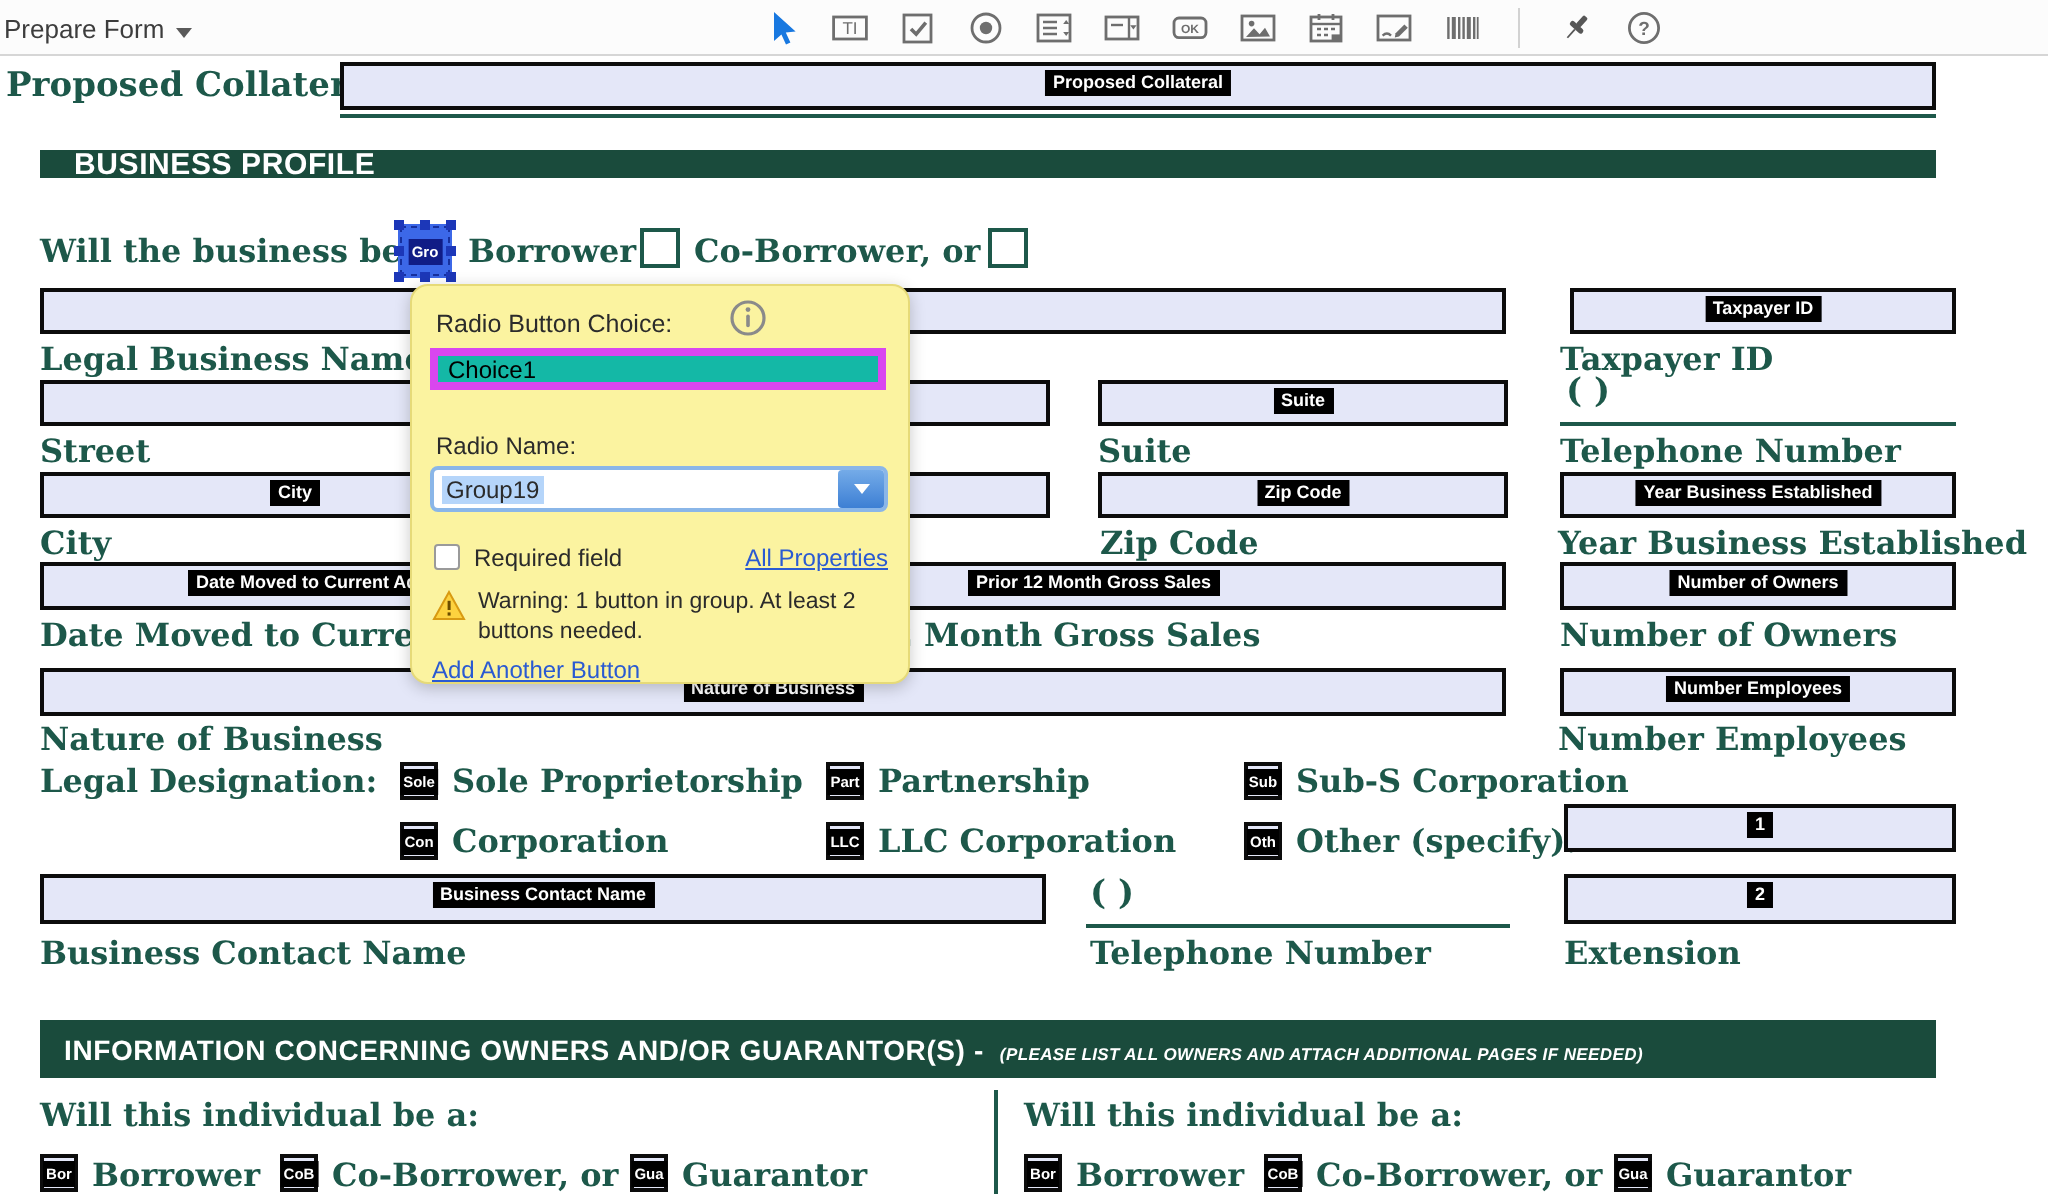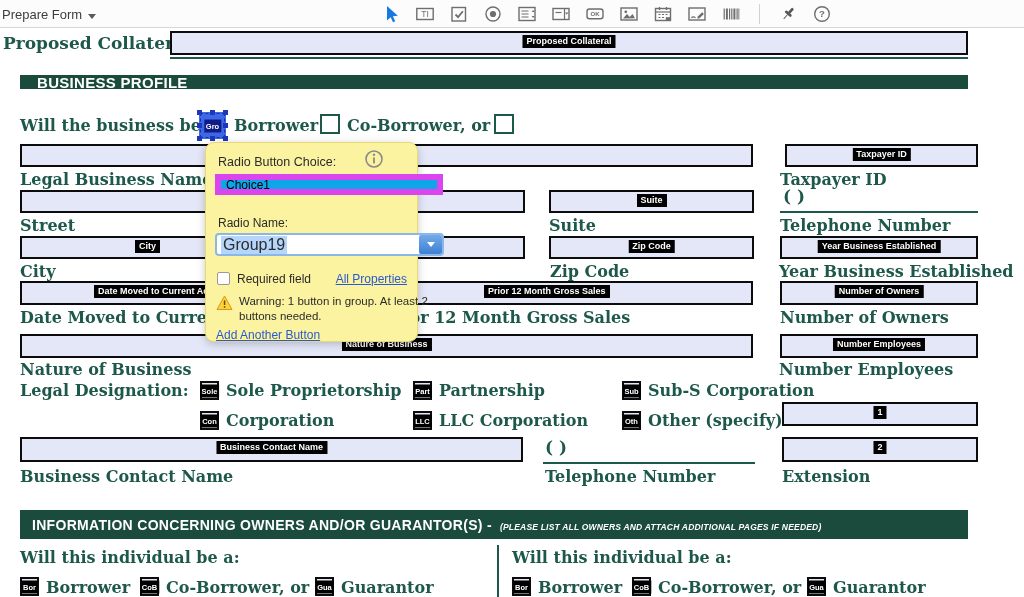--- a/index.html
+++ b/index.html
@@ -34,30 +34,30 @@
   .cbtag .tag { top:50%; left:50%; transform:translate(-50%,-50%); font-size:7.5px; padding:1px 2px; }
   .cbempty { position:absolute; width:20px; height:20px; background:#fff; border:2px solid #1d584a; }
 
   
   .radiosel { position:absolute; left:199px; top:112px; width:27px; height:27px; background:#3c68e8; }
   .radiosel .dash { position:absolute; inset:1px; border:1px dashed #16309e; }
   .handle { position:absolute; width:5px; height:5px; background:#1c37b8; }
   .radiosel .tag { top:50%; left:50%; transform:translate(-50%,-50%); background:#101c86; font-size:7.5px; padding:1px 2px; }
 
   
-  .popup { position:absolute; left:205px; top:142px; width:213px; height:200px; background:#fbf3a0;
+  .popup { position:absolute; left:205px; top:142px; width:250px; height:200px; background:#fbf3a0;
            border:1px solid #e6da78; border-radius:9px; box-shadow:0 2px 8px rgba(0,0,0,.22);
            font-size:12px; color:#2b2b2b; z-index:50; }
   .popup .ptitle { position:absolute; left:12px; top:12px; font-size:12.5px; }
-  .popup input.choice { position:absolute; left:9px; top:31px; width:228px; height:21px; border:6px solid #d946ef;
-                        background:#0ea5e9; font-size:12px; padding-left:5px; font-family:"Liberation Sans",sans-serif; }
+  .popup input.choice { position:absolute; left:9px; top:31px; width:228px; height:21px; border:4px solid #d946ef;
+                        background:#14b8a6; font-size:12px; padding-left:5px; font-family:"Liberation Sans",sans-serif; }
   .popup .plabel2 { position:absolute; left:12px; top:73px; }
   .dropdown { position:absolute; left:9px; top:90px; width:229px; height:23px; background:#fff;
               border:2px solid #8ab6e8; border-radius:4px; display:flex; align-items:center; }
-  .dropdown .sel { margin-left:4px; background:#b5d5fa; padding:0 2px; font-size:16px; }
+  .dropdown .sel { margin-left:4px; background:#b5d5fa; padding:0 2px; font-size:12px; }
   .ddbtn { position:absolute; right:0; top:0; width:23px; height:19px; border-radius:2px 2px 2px 2px;
            background:linear-gradient(#74abe8,#3d7fd4); display:flex; align-items:center; justify-content:center; }
   .ddbtn .chev { width:0; height:0; border-left:4px solid transparent; border-right:4px solid transparent;
                  border-top:5px solid #fff; }
   .reqcb { position:absolute; left:11px; top:129px; width:13px; height:13px; background:#fff; border:1px solid #9a9a9a; border-radius:2px; }
   .reqlbl { position:absolute; left:31px; top:129px; }
   .link { color:#2a5ad2; text-decoration:underline; cursor:pointer; }
   .allprops { position:absolute; right:10px; top:129px; }
   .warnicon { position:absolute; left:10px; top:152px; }
   .warntext { position:absolute; left:33px; top:151px; width:195px; font-size:11.5px; line-height:15px; }

